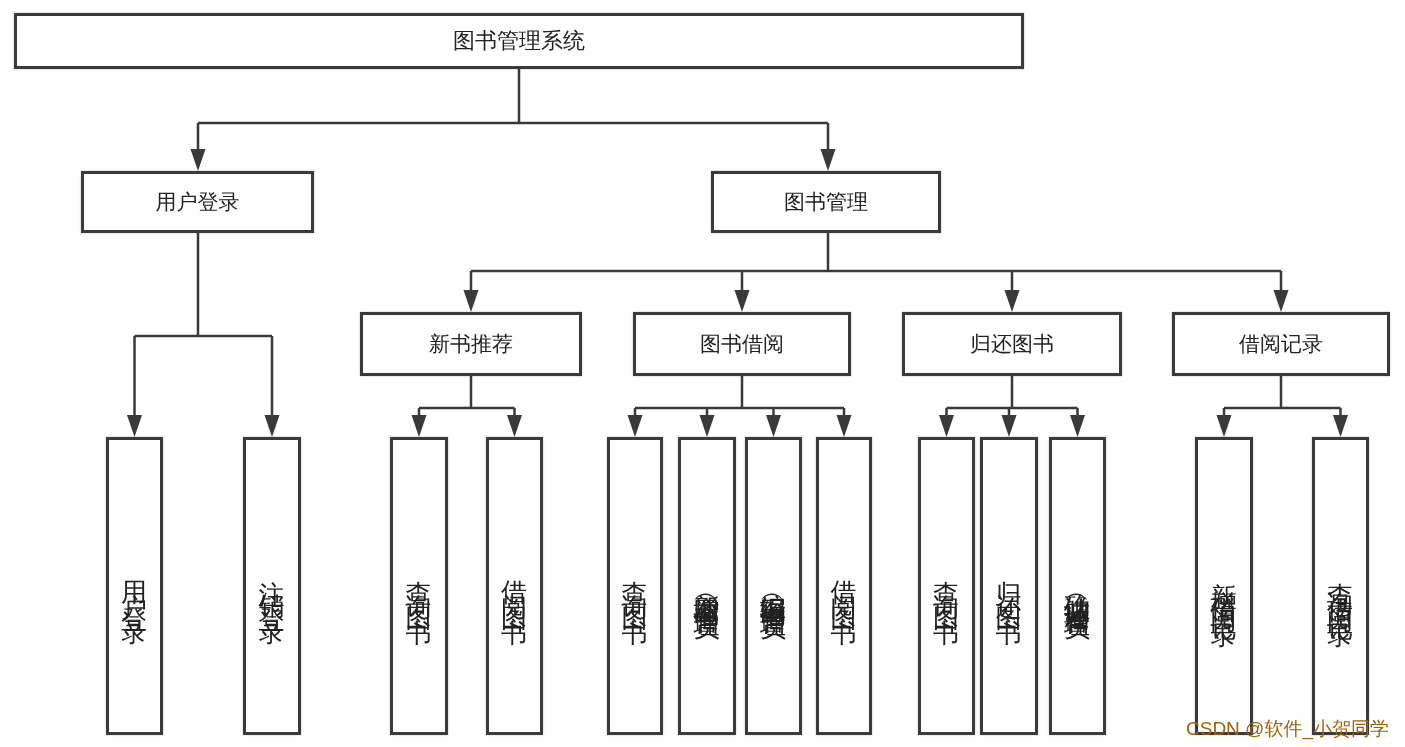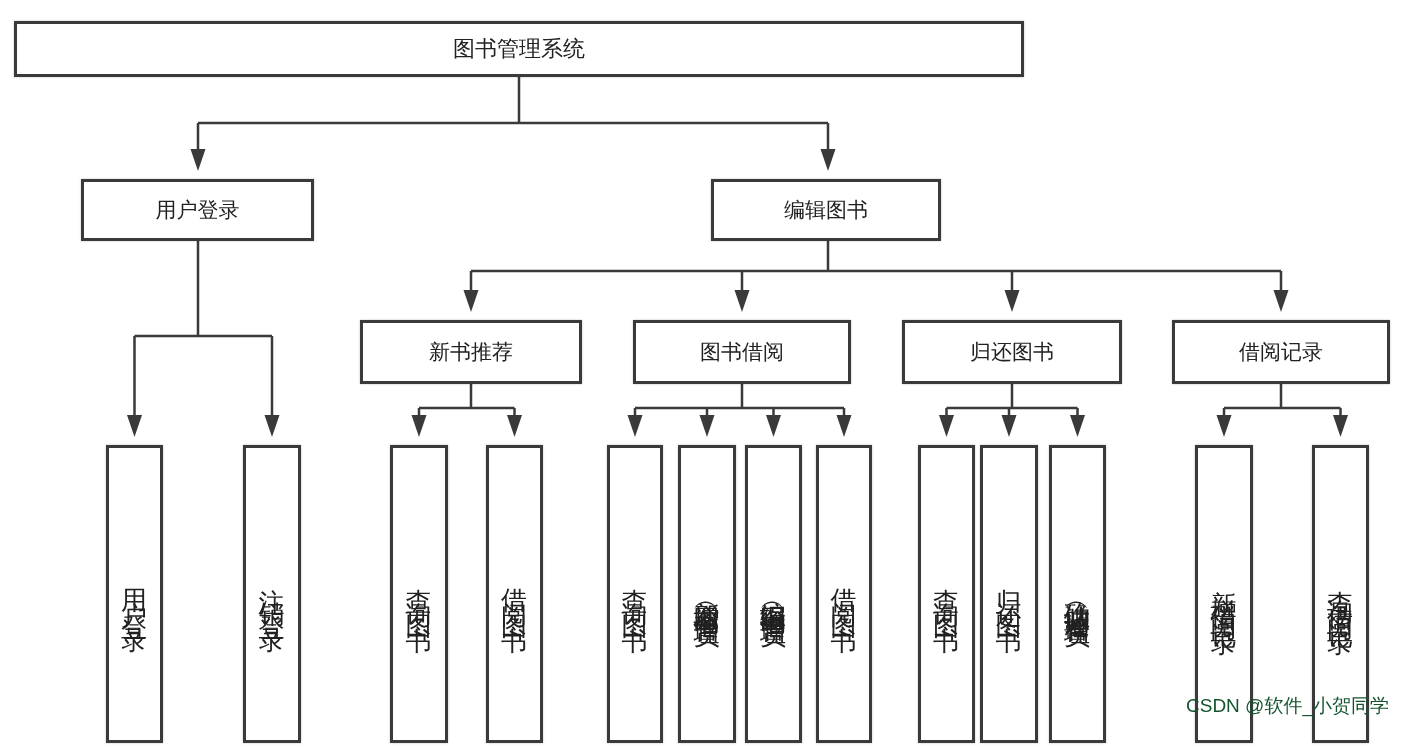--- a/index.html
+++ b/index.html
@@ -12,39 +12,38 @@
   }
   #connectors{position:absolute;left:0;top:0;pointer-events:none;}
   .box{
     position:absolute;
     box-sizing:border-box;
     background:#ffffff;
     border:3px solid #3a3a3a;
     display:flex;align-items:center;justify-content:center;
     color:#212121;
     box-shadow:0 0 2px rgba(0,0,0,0.25);
-    margin-top:8px;
   }
   .root-box{font-size:22px;}
   .l2-box,.l3-box{font-size:21px;}
   .leaf-box span{
     writing-mode:vertical-rl;
     text-orientation:mixed;
     font-size:26px;
     line-height:1;
     white-space:nowrap;
   }
   .sp4{letter-spacing:13px;}
   .sp6{letter-spacing:8px;}
   .sp9{letter-spacing:3px;}
   .watermark{
     position:absolute;
-    left:1186px;top:693px;
+    left:1186px;top:716px;
     font-size:19px;
-    color:#14532d;
+    color:#a16207;
     white-space:nowrap;
   }
 </style>
 </head>
 <body>
 
 <div id="canvas">
 
   <svg id="connectors" width="1405" height="747" viewBox="0 0 1405 747">
     <g stroke="#3a3a3a" stroke-width="2.5" fill="none">
@@ -87,21 +86,21 @@
   </svg>
 
   <div class="box root-box" style="left:14px;top:13px;width:1010px;height:56px;">
     <span>图书管理系统</span>
   </div>
 
   <div class="box l2-box" style="left:81px;top:171px;width:233px;height:62px;">
     <span>用户登录</span>
   </div>
   <div class="box l2-box" style="left:711px;top:171px;width:230px;height:62px;">
-    <span>编辑图书</span>
+    <span>图书管理</span>
   </div>
 
   <div class="box l3-box" style="left:360px;top:312px;width:222px;height:64px;">
     <span>新书推荐</span>
   </div>
   <div class="box l3-box" style="left:633px;top:312px;width:218px;height:64px;text-align:center;">
     <span>图书借阅</span>
   </div>
   <div class="box l3-box" style="left:902px;top:312px;width:220px;height:64px;">
     <span>归还图书</span>

